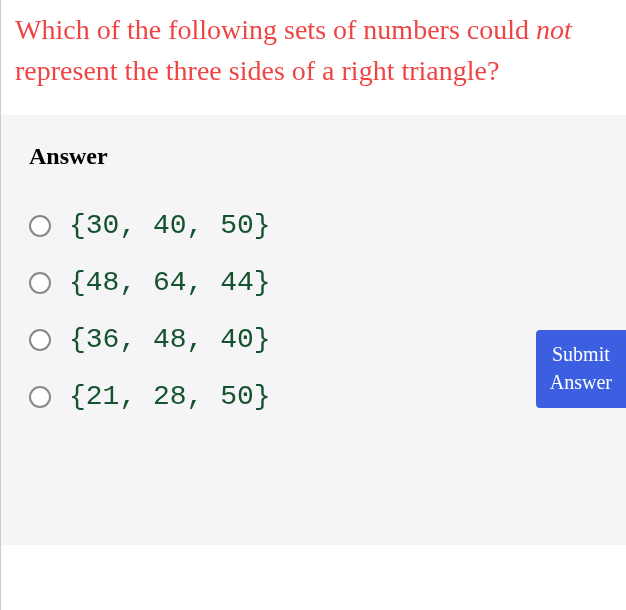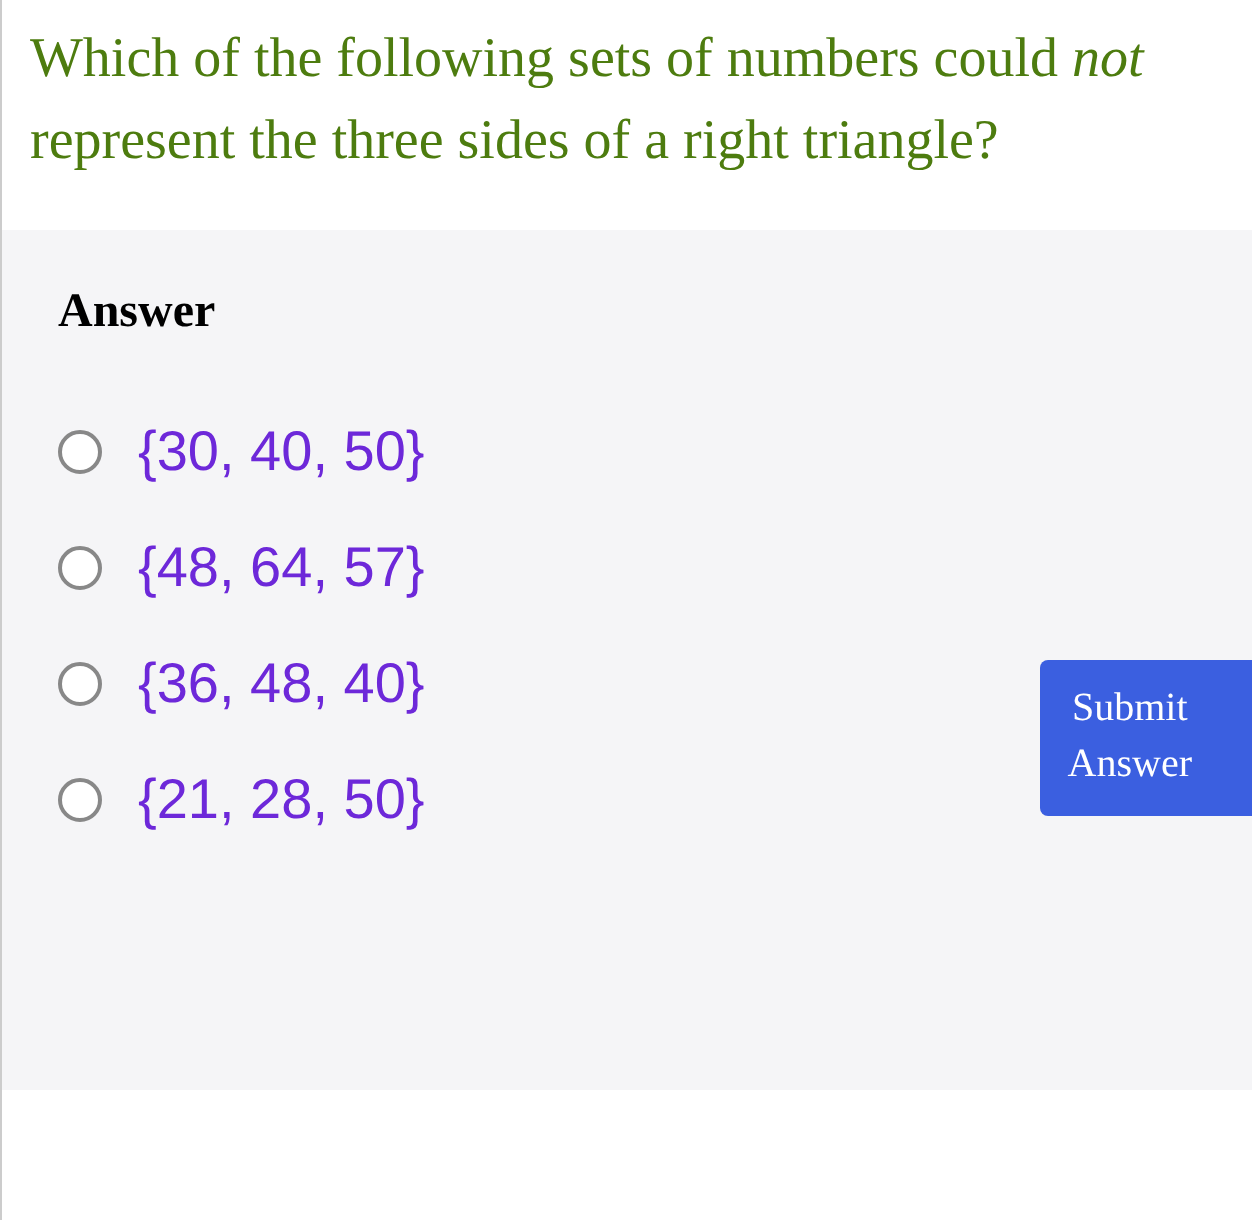--- a/index.html
+++ b/index.html
@@ -14,21 +14,21 @@
       background: #fff;
       border-left: 1px solid #ccc;
       position: relative;
     }
     .question-area {
       padding: 10px 14px 24px 14px;
     }
     .question-text {
       font-size: 28px;
       line-height: 1.45;
-      color: #4d7c0f;
+      color: #ef4444;
     }
     .question-text .not-word {
       font-style: italic;
     }
     .answer-area {
       background: #f5f5f7;
       padding: 28px 28px 20px 28px;
       min-height: 430px;
       position: relative;
     }
@@ -52,32 +52,32 @@
     .radio-circle {
       width: 22px;
       height: 22px;
       border: 2px solid #888;
       border-radius: 50%;
       flex-shrink: 0;
       background: #fff;
     }
     .option-label {
       font-size: 28px;
-      color: #6d28d9;
-      font-family: Liberation Sans, sans-serif;
+      color: #14532d;
+      font-family: Liberation Mono, monospace;
     }
     .submit-btn {
       position: absolute;
       right: 0;
       top: 330px;
       background: #3b5fe0;
       color: #fff;
       font-size: 20px;
       font-family: Georgia, 'Times New Roman', serif;
-      padding: 10px 30px 12px 14px;
+      padding: 10px 14px 12px 14px;
       border: none;
       cursor: pointer;
       text-align: center;
       line-height: 1.4;
       border-radius: 4px 0 0 4px;
     }
   </style>
 </head>
 <body>
 
@@ -90,21 +90,21 @@
 <div class="answer-area">
   <div class="answer-heading">Answer</div>
 
   <div class="options">
     <div class="option">
       <span class="radio-circle"></span>
       <span class="option-label">{30, 40, 50}</span>
     </div>
     <div class="option">
       <span class="radio-circle"></span>
-      <span class="option-label">{48, 64, 57}</span>
+      <span class="option-label">{48, 64, 44}</span>
     </div>
     <div class="option">
       <span class="radio-circle"></span>
       <span class="option-label">{36, 48, 40}</span>
     </div>
     <div class="option">
       <span class="radio-circle"></span>
       <span class="option-label">{21, 28, 50}</span>
     </div>
   </div>

